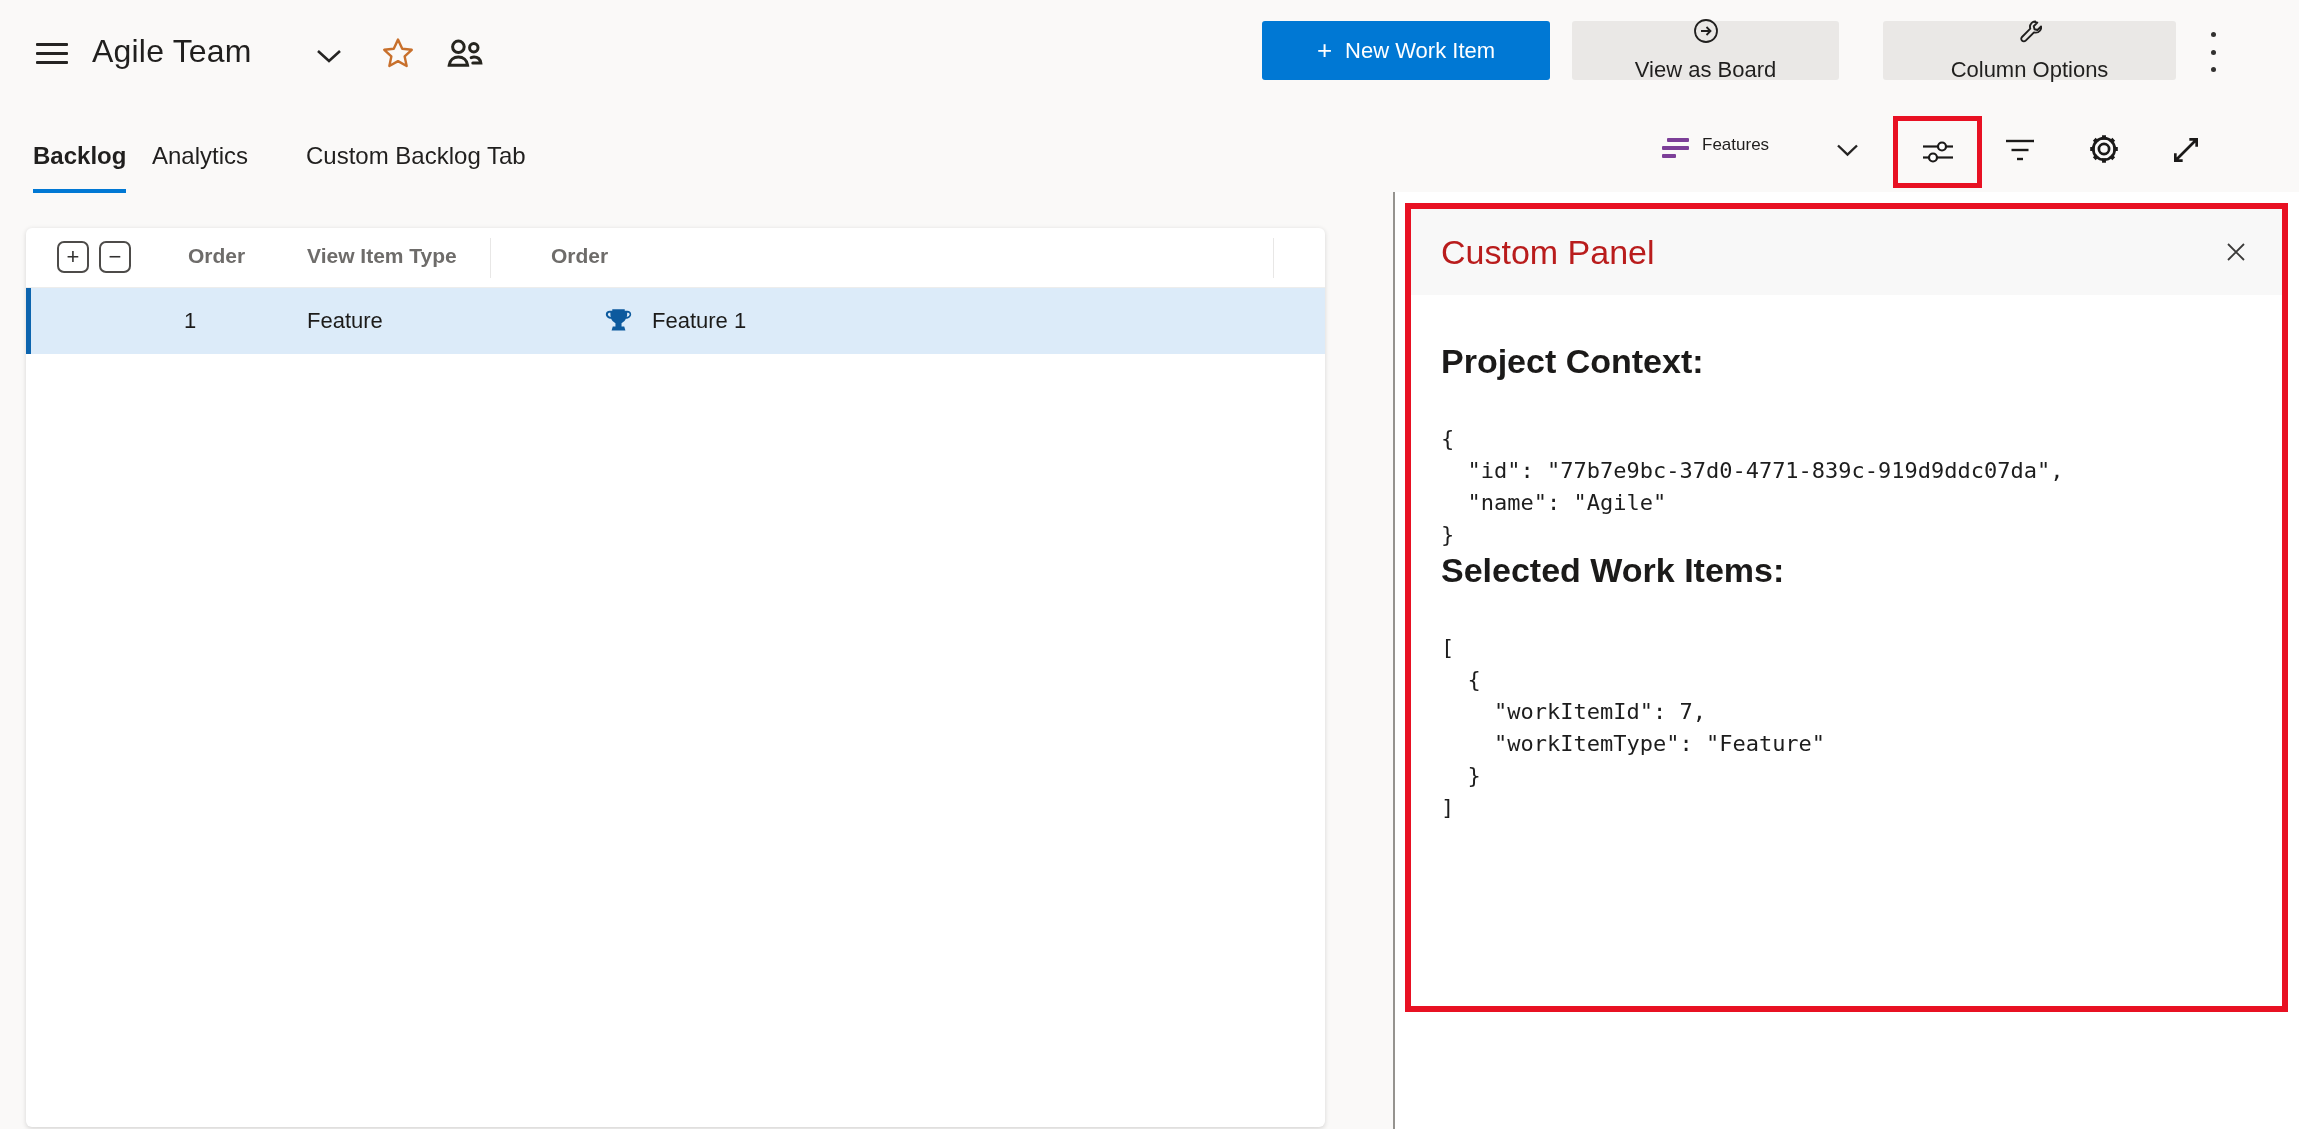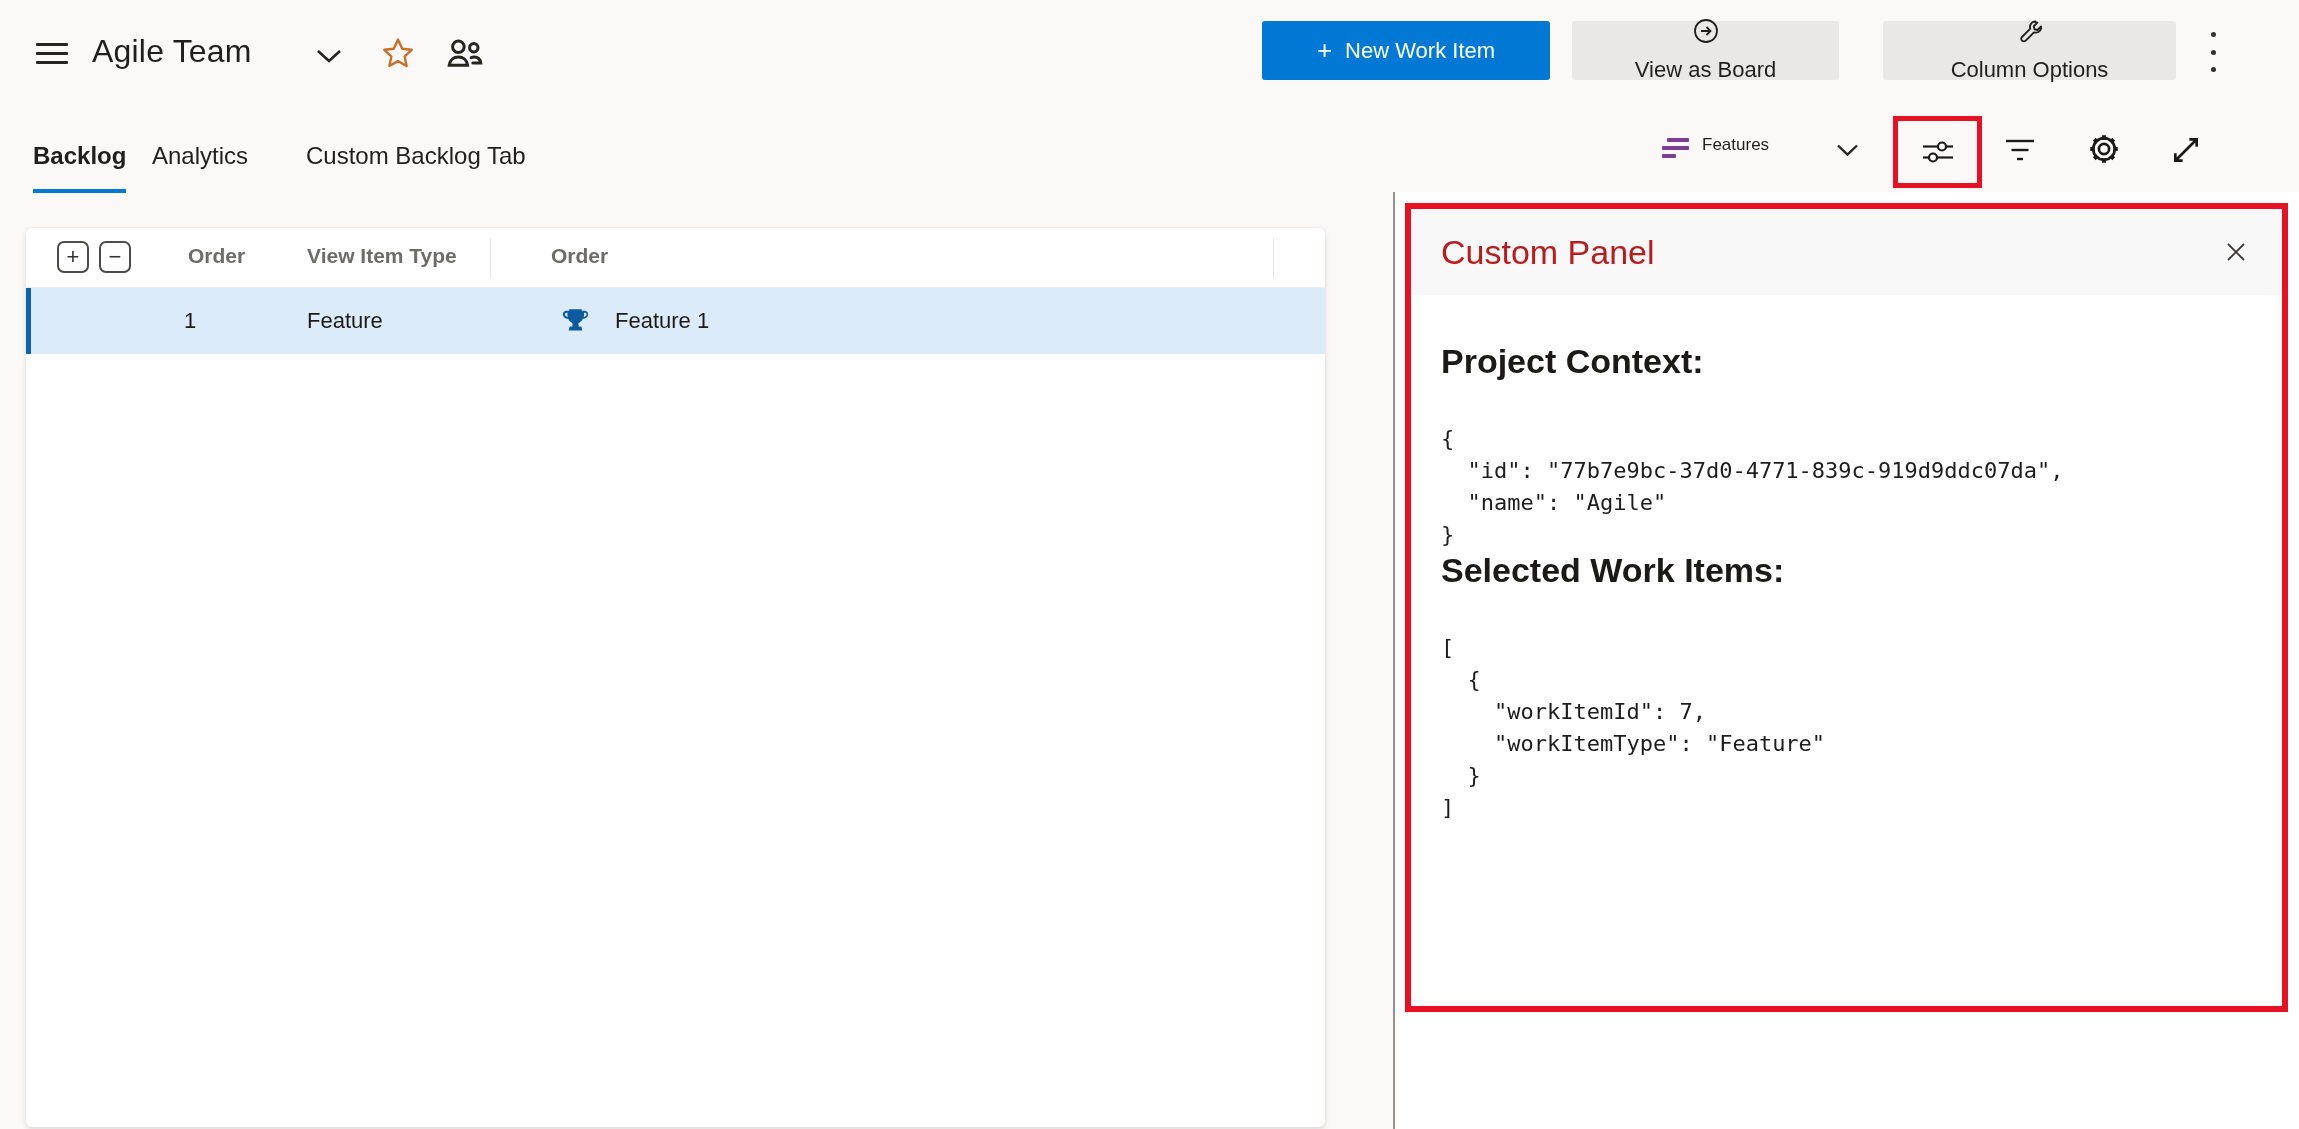--- a/index.html
+++ b/index.html
@@ -77,21 +77,21 @@
   .col-title{left:525px;}
   .col-sep{position:absolute;top:10px;width:1px;height:40px;background:#e8e7e6;}
   .sep-1{left:464px;}
   .sep-2{left:1247px;}
 
   .grid-row{position:absolute;left:0;top:60px;width:100%;height:66px;background:#dcebf9;cursor:pointer;}
   .row-accent{position:absolute;left:0;top:0;width:5px;height:100%;background:#0c64ae;}
   .cell{position:absolute;top:0;height:66px;line-height:66px;font-size:22px;color:#1c1b1a;}
   .cell-order{left:158px;}
   .cell-type{left:281px;}
-  .cell-title{left:536px;display:flex;align-items:center;gap:26px;}
+  .cell-title{left:579px;display:flex;align-items:center;gap:20px;}
 
   
   .custom-panel{position:absolute;left:1405px;top:203px;width:883px;height:809px;border:6px solid #e81123;
        box-sizing:border-box;background:#ffffff;}
   .panel-header{height:86px;background:#f8f8f8;display:flex;align-items:center;padding:0 30px;box-sizing:border-box;}
   .panel-title{font-size:34px;color:#b91c1c;}
   .panel-close{margin-left:auto;cursor:pointer;padding:4px;}
   .panel-body{padding:0 30px;}
   .section-heading{font-size:34px;font-weight:700;color:#1b1a19;margin:0;}
   .h-project{margin-top:47px;}

